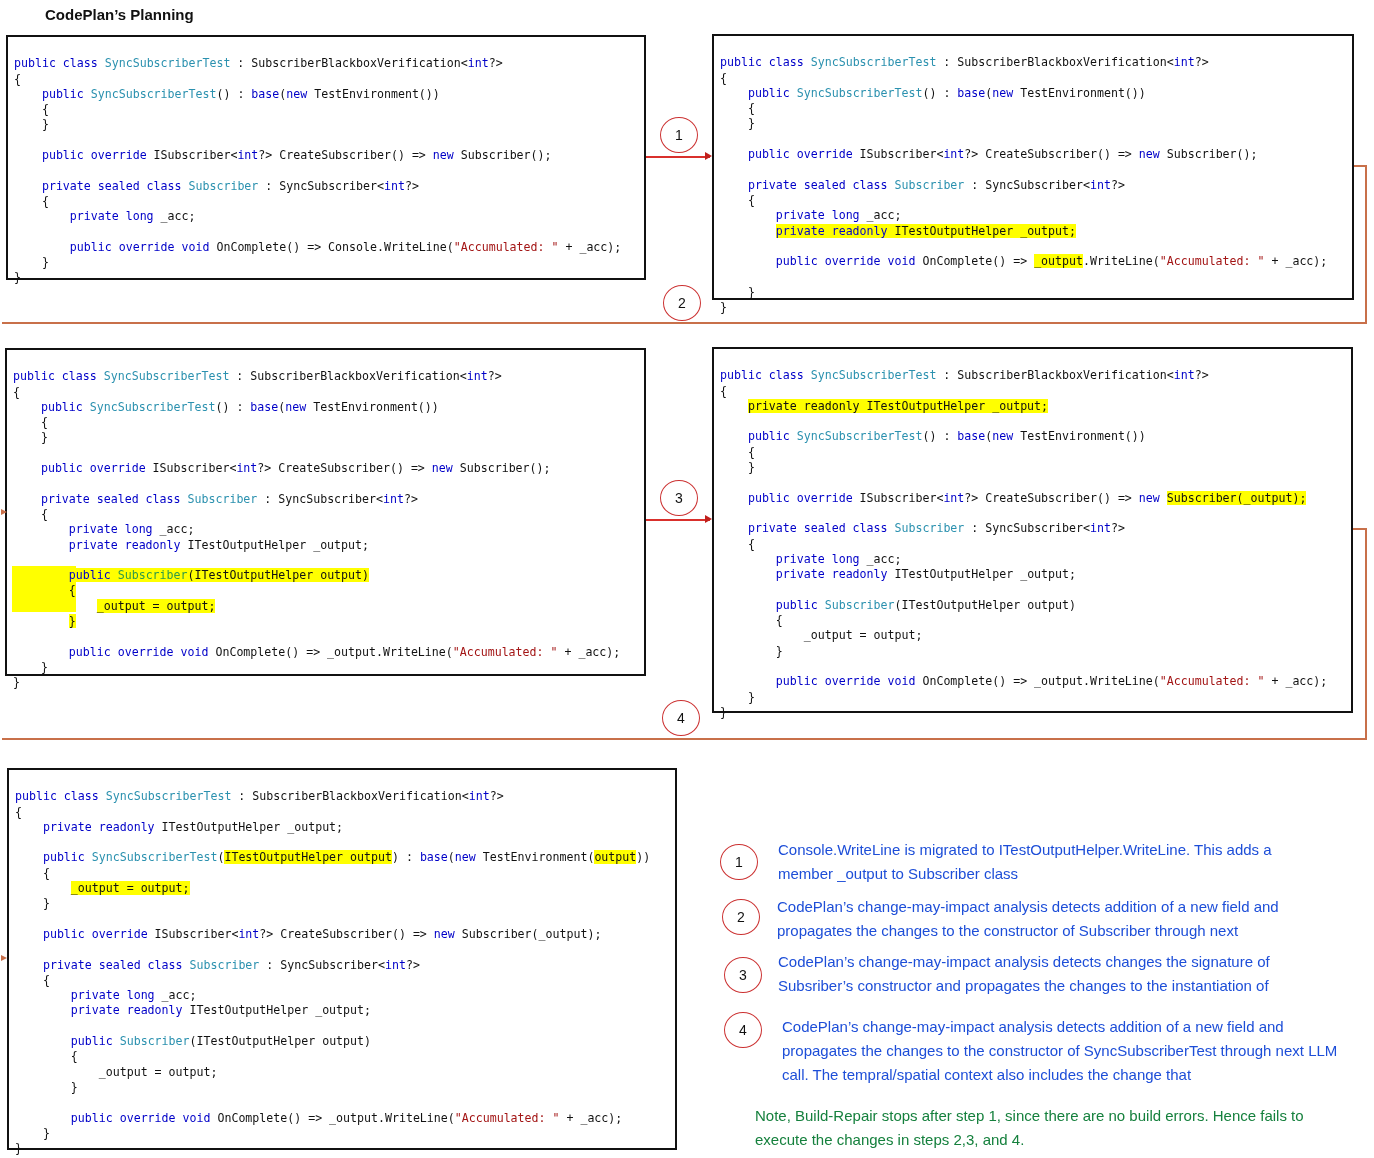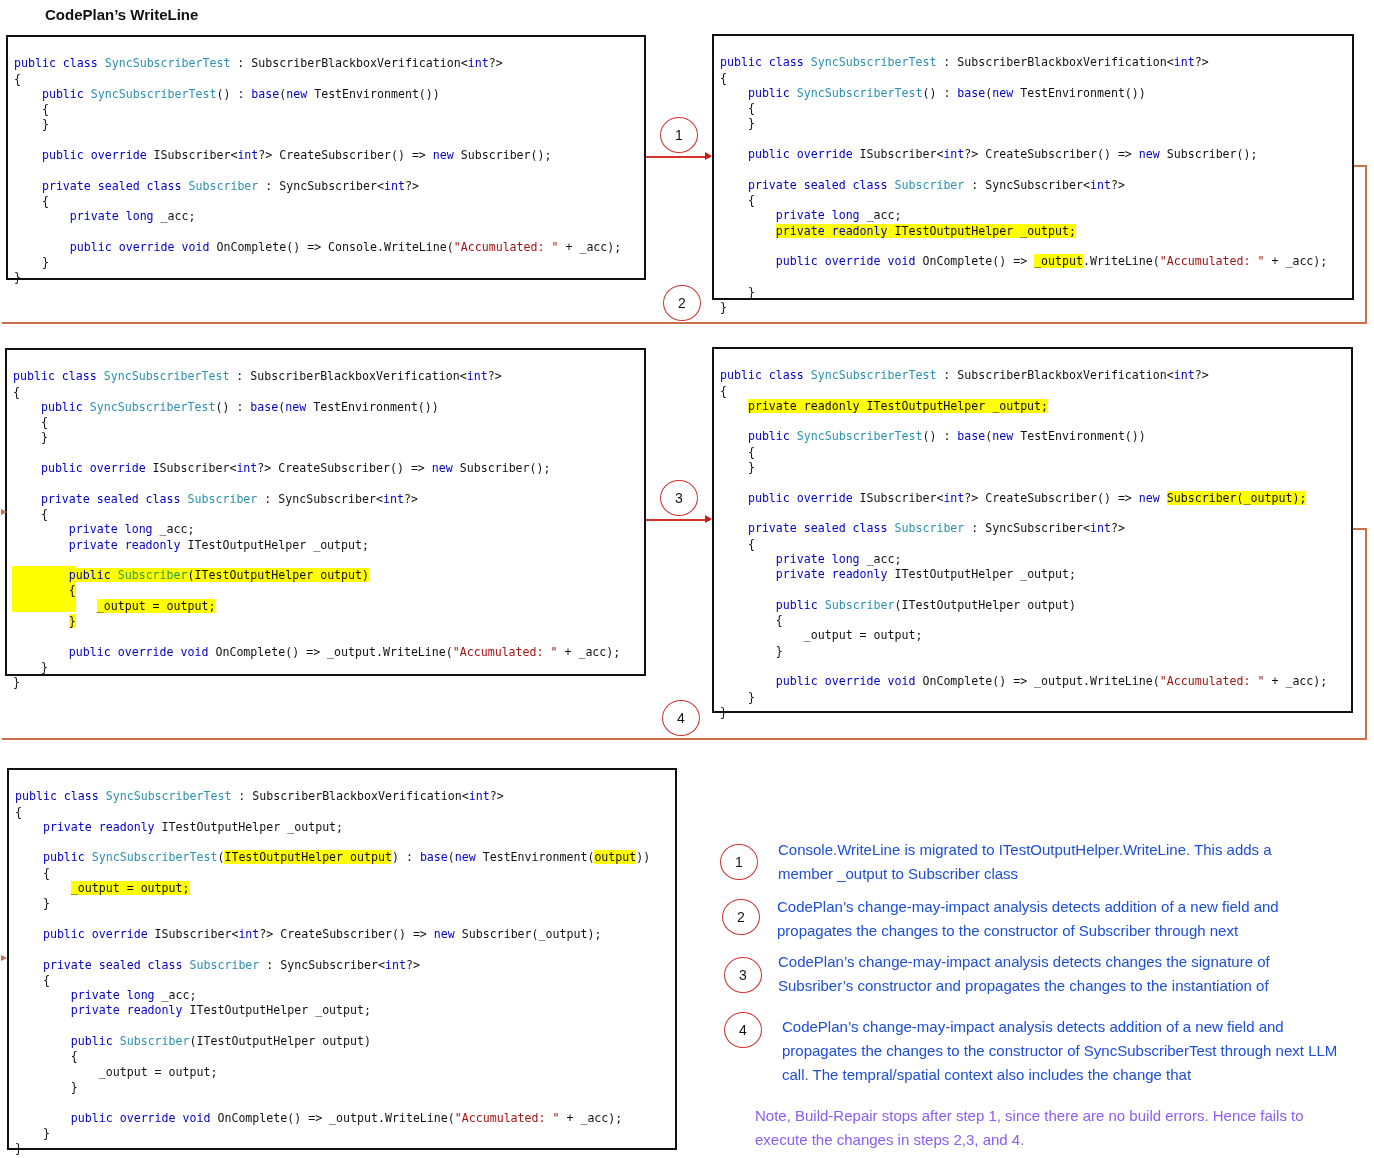--- a/index.html
+++ b/index.html
@@ -14,26 +14,26 @@
   .str { color: #a31515; }
   .hl { background: #ffff00; }
   .hlblock { position: absolute; background: #ffff00; }
   .hline { position: absolute; background: #c8704a; height: 2px; }
   .vline { position: absolute; background: #c8704a; width: 2px; }
   .arrow { position: absolute; height: 1.5px; background: #d9302c; }
   .arrow::after { content: ""; position: absolute; right: -2px; top: -4px; border-left: 7px solid #c0201c; border-top: 4.5px solid transparent; border-bottom: 4.5px solid transparent; }
   .step-circle { position: absolute; width: 38px; height: 36px; border: 1.5px solid #c33; border-radius: 50%; box-sizing: border-box; display: flex; align-items: center; justify-content: center; font-size: 14px; color: #111; background: transparent; }
   .tick { position: absolute; width: 0; height: 0; border-left: 6px solid #c8704a; border-top: 3px solid transparent; border-bottom: 3px solid transparent; }
   .legend-text { position: absolute; font-size: 15px; color: #1d4ed8; line-height: 24px; font-family: "Liberation Sans", sans-serif; }
-  .note { position: absolute; left: 755px; top: 1104px; width: 600px; font-size: 15px; color: #8b5cf6; line-height: 24px; }
+  .note { position: absolute; left: 755px; top: 1104px; width: 600px; font-size: 15px; color: #15803d; line-height: 24px; }
 </style>
 </head>
 <body>
 
-<div class="title">CodePlan’s WriteLine</div>
+<div class="title">CodePlan’s Planning</div>
 
 <div class="codebox" style="left:6px; top:35px; width:640px; height:245px;">
   <div class="code">
 <span class="line"><span class="kw">public class </span><span class="ty">SyncSubscriberTest</span> : SubscriberBlackboxVerification&lt;<span class="kw">int</span>?&gt;</span><span class="line">{</span><span class="line">    <span class="kw">public </span><span class="ty">SyncSubscriberTest</span>() : <span class="kw">base</span>(<span class="kw">new </span>TestEnvironment())</span><span class="line">    {</span><span class="line">    }</span><span class="line"> </span><span class="line">    <span class="kw">public override </span>ISubscriber&lt;<span class="kw">int</span>?&gt; CreateSubscriber() =&gt; <span class="kw">new </span>Subscriber();</span><span class="line"> </span><span class="line">    <span class="kw">private sealed class </span><span class="ty">Subscriber</span> : SyncSubscriber&lt;<span class="kw">int</span>?&gt;</span><span class="line">    {</span><span class="line">        <span class="kw">private long </span>_acc;</span><span class="line"> </span><span class="line">        <span class="kw">public override void </span>OnComplete() =&gt; Console.WriteLine(<span class="str">"Accumulated: "</span> + _acc);</span><span class="line">    }</span><span class="line">}</span>
   </div>
 </div>
 
 <div class="codebox" style="left:712px; top:34px; width:642px; height:266px;">
   <div class="code">
 <span class="line"><span class="kw">public class </span><span class="ty">SyncSubscriberTest</span> : SubscriberBlackboxVerification&lt;<span class="kw">int</span>?&gt;</span><span class="line">{</span><span class="line">    <span class="kw">public </span><span class="ty">SyncSubscriberTest</span>() : <span class="kw">base</span>(<span class="kw">new </span>TestEnvironment())</span><span class="line">    {</span><span class="line">    }</span><span class="line"> </span><span class="line">    <span class="kw">public override </span>ISubscriber&lt;<span class="kw">int</span>?&gt; CreateSubscriber() =&gt; <span class="kw">new </span>Subscriber();</span><span class="line"> </span><span class="line">    <span class="kw">private sealed class </span><span class="ty">Subscriber</span> : SyncSubscriber&lt;<span class="kw">int</span>?&gt;</span><span class="line">    {</span><span class="line">        <span class="kw">private long </span>_acc;</span><span class="line">        <span class="hl"><span class="kw">private readonly </span>ITestOutputHelper _output;</span></span><span class="line"> </span><span class="line">        <span class="kw">public override void </span>OnComplete() =&gt; <span class="hl">_output</span>.WriteLine(<span class="str">"Accumulated: "</span> + _acc);</span><span class="line"> </span><span class="line">    }</span><span class="line">}</span>

